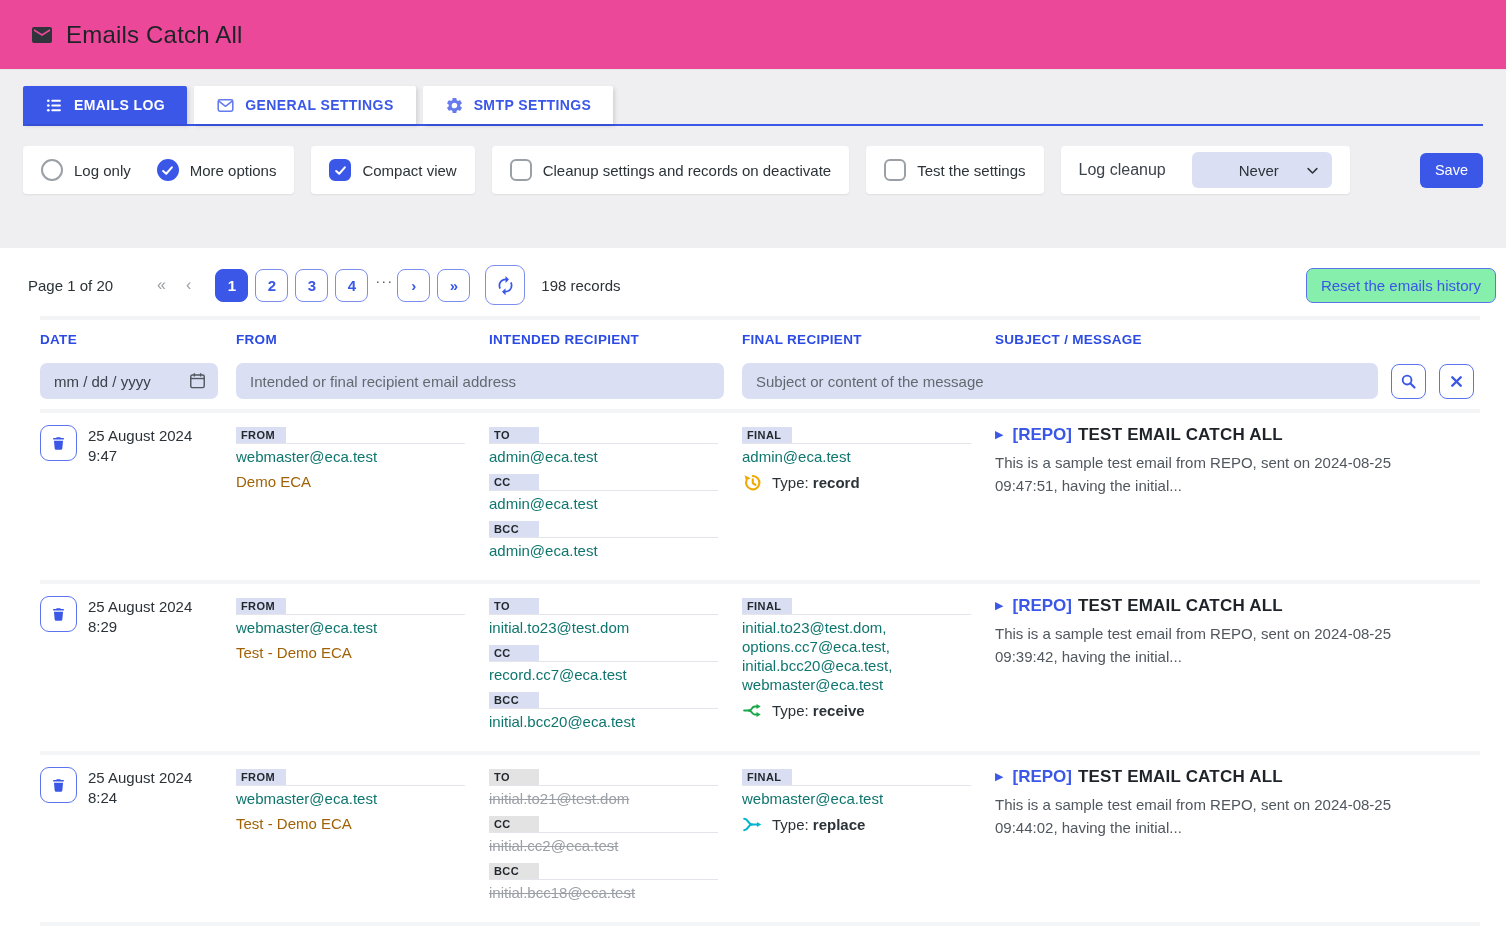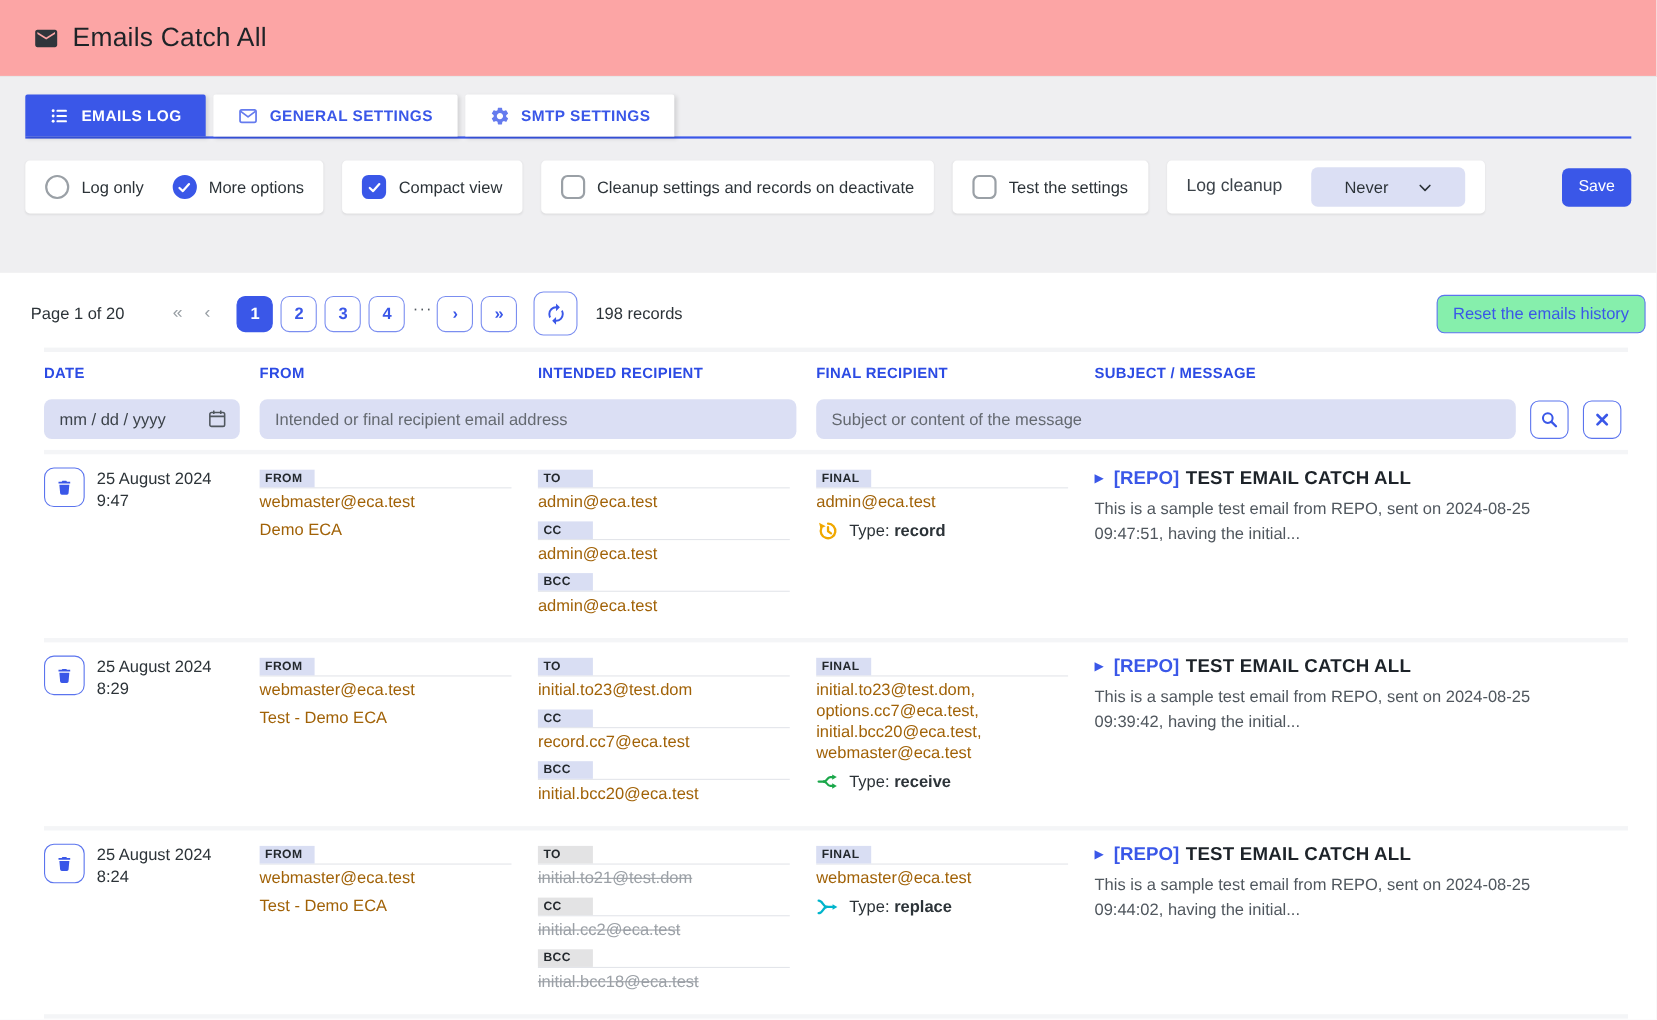--- a/index.html
+++ b/index.html
@@ -1,20 +1,20 @@
 <!DOCTYPE html>
 <html><head>
 <meta charset="utf-8">
 <style>
   * { margin:0; padding:0; box-sizing:border-box; }
   html,body { width:1506px; height:927px; overflow:hidden; }
   body { font-family:"Liberation Sans", sans-serif; background:#efeff1; color:#3c434a; }
 
   
-  .app-header { background:#fca5a5; height:70px; display:flex; align-items:center; padding:0 30px; border-bottom:1px solid #e7e7e8; }
+  .app-header { background:#ec4899; height:70px; display:flex; align-items:center; padding:0 30px; border-bottom:1px solid #e7e7e8; }
   .app-header .mail-ic { width:24px; height:24px; margin-right:12px; display:inline-flex; }
   .app-title { font-size:24px; font-weight:500; color:#1d2327; letter-spacing:.2px; }
 
   
   .tabbar { display:flex; align-items:flex-end; margin:16px 23px 0; border-bottom:2px solid #3a57e8; }
   .tab { display:flex; align-items:center; gap:10px; height:38px; padding:0 22px; background:#fff; margin-right:7px;
          font-size:14px; font-weight:700; color:#3a57e8; letter-spacing:.4px; cursor:pointer;
          box-shadow:2px 2px 4px rgba(0,0,0,.12); border-radius:2px 2px 0 0; }
   .tab.active { background:#3a57e8; color:#fff; }
   .tab .tic { width:19px; height:19px; display:inline-flex; }
@@ -22,21 +22,21 @@
   
   .optrow { display:flex; align-items:stretch; gap:17px; margin:20px 23px 0; height:48px; }
   .card { background:#fff; border-radius:4px; box-shadow:0 1px 2px rgba(0,0,0,.07); display:flex; align-items:center; padding:0 18px; gap:26px; }
   .opt { display:flex; align-items:center; gap:11px; font-size:15px; color:#2c3338; cursor:pointer; white-space:nowrap; }
   .ctrl { width:22px; height:22px; border:2px solid #9aa0a6; background:#fff; display:inline-flex; align-items:center; justify-content:center; flex:0 0 auto; }
   .ctrl.radio { border-radius:50%; }
   .ctrl.box { border-radius:6px; }
   .ctrl.on { background:#3a57e8; border-color:#3a57e8; }
   .ctrl svg { width:15px; height:15px; }
   .cleanup-lbl { white-space:nowrap; }
-  .select { background:#dbdff4; border:none; border-radius:6px; height:36px; min-width:140px; display:flex; align-items:center; justify-content:center;
+  .select { background:#dbdff4; border:none; border-radius:6px; height:36px; min-width:140px; display:flex; align-items:center; justify-content:flex-end;
             padding:0 12px 0 14px; font-size:15px; color:#2c3338; cursor:pointer; gap:26px; }
   .save-btn { margin-left:auto; align-self:center; background:#3a57e8; color:#fff; border:none; border-radius:6px; height:35px; padding:0 15px;
               font-size:14.5px; font-family:inherit; cursor:pointer; }
 
   
   .content { background:#fff; margin-top:54px; min-height:679px; padding-top:14px; }
 
   .pagrow { display:flex; align-items:center; height:46px; padding:0 10px 0 28px; margin-bottom:8px; }
   .pageinfo { font-size:15px; color:#2c3338; margin-right:34px; }
   .pnav-plain { color:#9aa0a6; font-size:16px; padding:0 10px; cursor:pointer; background:none; border:none; font-family:inherit; }
@@ -74,21 +74,21 @@
   .cell { padding-right:24px; }
   .datecell { display:flex; align-items:flex-start; }
   .del-btn { width:37px; height:36px; background:#fff; border:1.5px solid #5b74ee; border-radius:9px; margin-right:11px; flex:0 0 auto;
              display:inline-flex; align-items:center; justify-content:center; cursor:pointer; }
   .del-btn svg { width:17px; height:17px; }
   .datewrap { font-size:15px; color:#2c3338; line-height:1.35; padding-top:1px; }
   .tagline { border-bottom:1px solid #e3e5ea; margin-bottom:4px; }
   .tag { display:inline-block; font-size:11px; font-weight:700; color:#23282d; letter-spacing:.4px; background:#d9def3;
          padding:2px 6px 2px 5px; min-width:50px; margin-bottom:-1px; }
   .tag.gray { background:#e3e3e4; }
-  .eml { font-size:15px; color:#a16207; margin:2px 0 7px; }
+  .eml { font-size:15px; color:#0f766e; margin:2px 0 7px; }
   .eml.struck { color:#9ba0a6; text-decoration:line-through; }
   .fname { font-size:15px; color:#a16207; margin-top:8px; }
   .typeline { display:flex; align-items:center; gap:9px; margin-top:7px; font-size:15px; color:#2c3338; }
   .typeline .tico { width:21px; height:21px; display:inline-flex; flex:0 0 auto; }
   .subj-line { display:flex; align-items:baseline; }
   .tri { color:#3a57e8; font-size:11px; margin-right:9px; position:relative; top:-2px; }
   .s-pre { font-size:17px; font-weight:700; color:#3a57e8; }
   .s-rest { font-size:17px; font-weight:700; color:#1d2329; margin-left:6px; letter-spacing:.2px; }
   .msg { font-size:15px; color:#50575e; margin-top:7px; line-height:1.5; max-width:470px; }
 </style>

